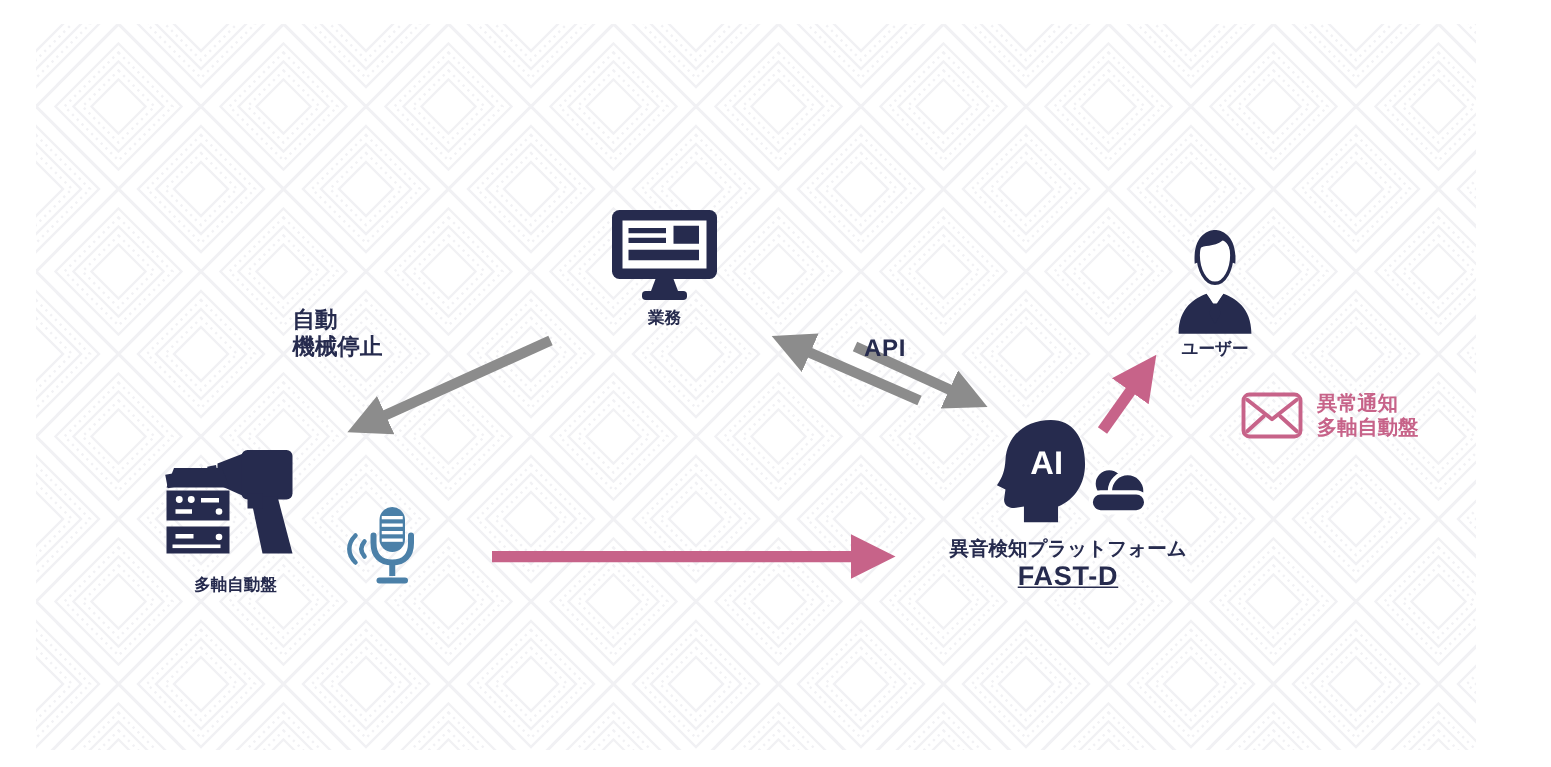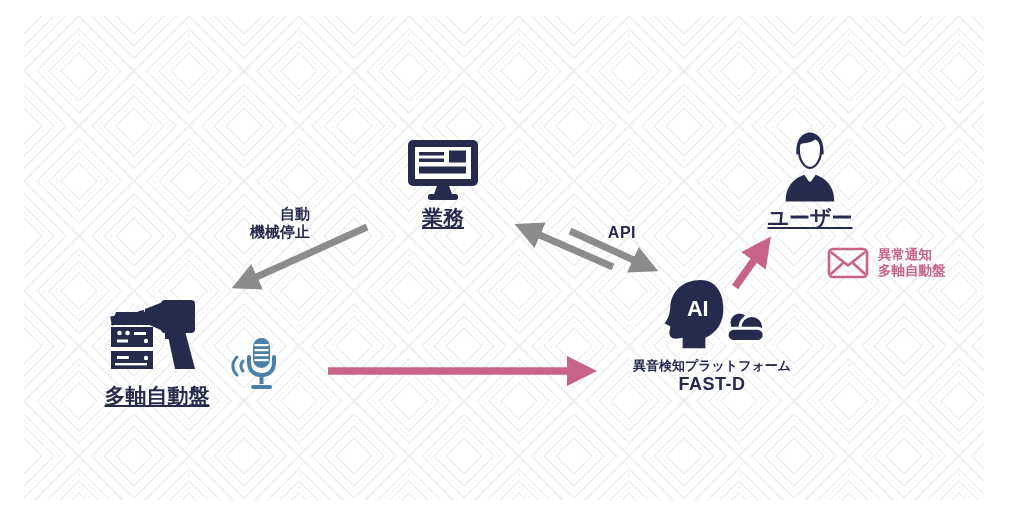--- a/index.html
+++ b/index.html
@@ -7,25 +7,25 @@
     position:relative;width:1034px;height:511px;background:#ffffff;overflow:hidden;
     font-family:"Liberation Sans","DejaVu Sans",sans-serif;
   }
   .pattern-area{position:absolute;left:24px;top:16px;width:960px;height:484px;}
   .abs{position:absolute;}
   .node{display:flex;flex-direction:column;align-items:center;}
   .node-label{
     font-weight:bold;color:#262b4e;text-align:center;line-height:1.18;
     white-space:nowrap;
   }
-  .lbl-15{font-size:21px;text-decoration:underline;}
+  .lbl-15{font-size:11px;}
   .lbl-13{font-size:13px;}
   .lbl-18{font-size:18px;letter-spacing:.5px;}
   .edge-label{
-    position:absolute;font-weight:bold;color:#262b4e;text-align:right;
+    position:absolute;font-weight:bold;color:#262b4e;text-align:left;
     line-height:1.2;font-size:15px;white-space:nowrap;
   }
   .api-label{font-size:16px;letter-spacing:.5px;}
   .notify{position:absolute;display:flex;align-items:flex-start;}
   .notify-text{
     margin-left:9px;color:#c76389;font-weight:bold;font-size:13.5px;
     line-height:1.22;white-space:nowrap;margin-top:1px;
   }
   .arrow-layer{position:absolute;left:0;top:0;pointer-events:none;}
   svg{display:block;}
@@ -83,21 +83,21 @@
       <rect x="42" y="11.5" width="17" height="12" fill="#262b4e"></rect>
       <rect x="12" y="27.5" width="47" height="7" fill="#262b4e"></rect>
       <polygon points="30,47 42,47 45,55 27,55" fill="#262b4e"></polygon>
       <rect x="21" y="55" width="30" height="6" rx="2.5" fill="#262b4e"></rect>
     </svg>
     <div class="node-label lbl-15" style="margin-top:5px;">
       <div>業務</div>
     </div>
   </div>
 
-  <div class="node abs" style="left:760px;top:129px;width:100px;">
+  <div class="node abs" style="left:760px;top:150px;width:100px;">
     <svg width="56" height="74" viewBox="0 0 60 78">
       <path d="M18,21 C18,11 23,6 30,6 C37,6 42,11 42,21 C42,31 37,41 30,41 C23,41 18,31 18,21 Z" fill="#ffffff" stroke="#262b4e" stroke-width="2.4"></path>
       <path d="M15.5,27 C14,7 25,3 30,3 C35,3 46,7 44.5,27 L42,26 C42,16 38.5,11.5 35.5,10.5 C29,15.5 21.5,13.5 19.5,16 C17.5,18.5 17.5,22.5 18,26 Z" fill="#262b4e"></path>
       <path d="M4,77 C4,58 16,51.5 24,48.5 L30,56.5 L36,48.5 C44,51.5 56,58 56,77 Z" fill="#262b4e"></path>
       <polygon points="24,48 30,57.5 36,48 33.5,45.5 26.5,45.5" fill="#ffffff"></polygon>
       <polygon points="27.5,55.5 32.5,55.5 34,63 30,70 26,63" fill="#262b4e"></polygon>
     </svg>
     <div class="node-label lbl-15" style="margin-top:3px;">ユーザー</div>
   </div>
 
@@ -150,24 +150,24 @@
     <svg width="108" height="74" viewBox="0 0 114 78">
       <path d="M45,2 C26,2 14,14 13,30 C12.5,38 11,42 7,48 L13,51 L12,58 C12,62 15,64 19,64 L26,63 L26,74 L50,74 L50,63 C62,58 69,47 69,33 C69,14 60,2 45,2 Z" fill="#262b4e"></path>
       <text x="42" y="40" text-anchor="middle" font-size="23" font-weight="bold" fill="#ffffff" font-family="Liberation Sans, sans-serif">AI</text>
       <g fill="#262b4e" stroke="#ffffff" stroke-width="3">
         <circle cx="86" cy="47" r="11"></circle>
         <circle cx="99" cy="52" r="12.5"></circle>
         <rect x="73" y="53" width="39" height="14" rx="7"></rect>
       </g>
     </svg>
     <div class="node-label lbl-13" style="margin-top:6px;">異音検知プラットフォーム</div>
-    <div class="node-label lbl-18" style="margin-top:1px;">FAST-D</div>
+    <div class="node-label lbl-18" style="margin-top:1px;text-decoration:underline;">FAST-D</div>
   </div>
 
-  <div class="notify" style="left:804px;top:246px;padding-left:23px;">
+  <div class="notify" style="left:804px;top:260px;padding-left:23px;">
     <svg width="42" height="34" viewBox="0 0 42 34">
       <g fill="none" stroke="#c76389" stroke-width="2.6" stroke-linejoin="round" stroke-linecap="round">
         <rect x="2" y="3" width="38" height="28" rx="4"></rect>
         <path d="M4.5,6.5 L21,19.5 L37.5,6.5"></path>
         <path d="M4.5,27.5 L15.5,17.5"></path>
         <path d="M37.5,27.5 L26.5,17.5"></path>
       </g>
     </svg>
     <div class="notify-text">
       <div>異常通知</div>

